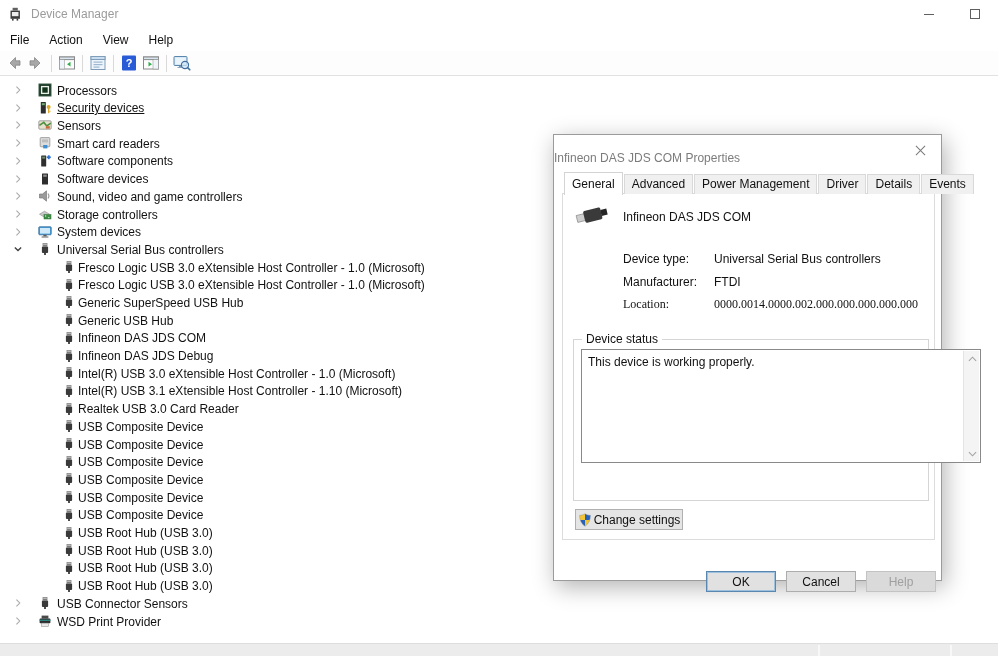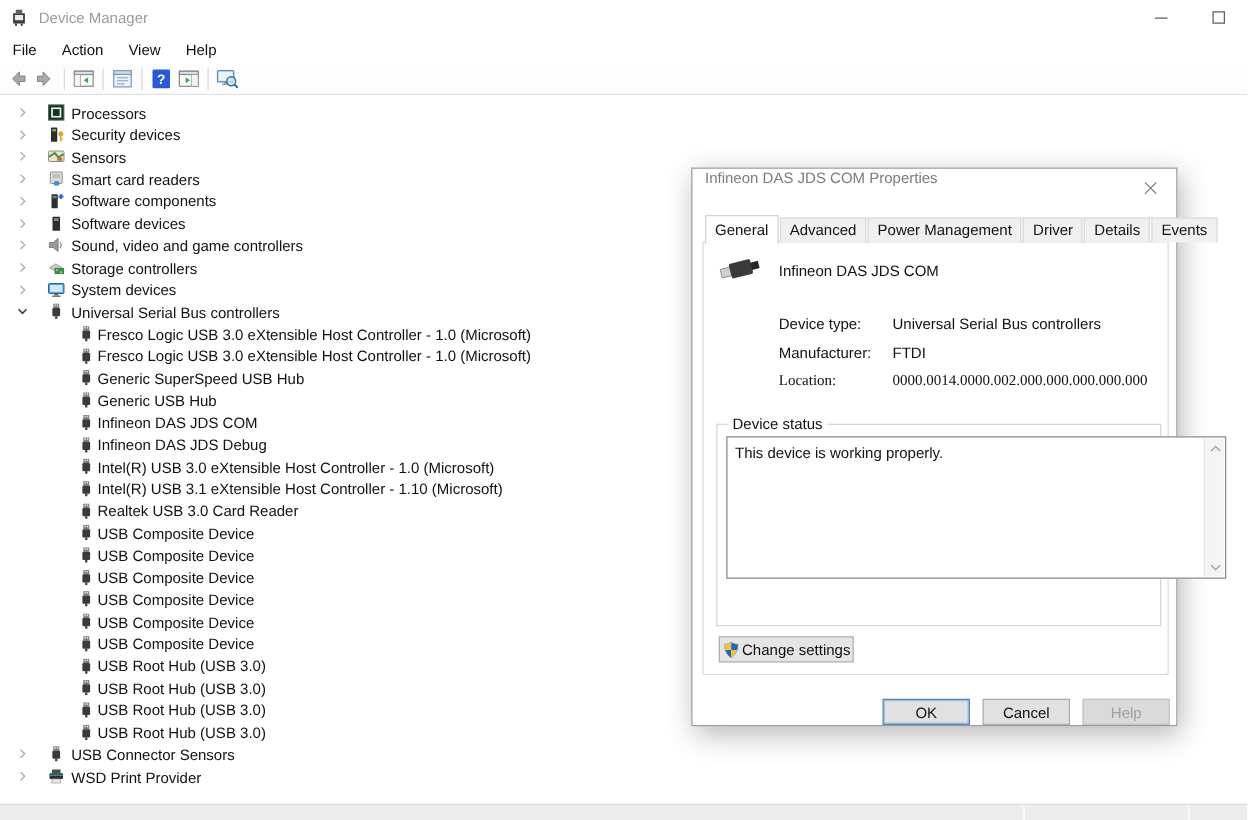--- a/index.html
+++ b/index.html
@@ -35,21 +35,21 @@
   .chev svg{width:14px;height:14px;}
   .tree-ic{position:absolute;top:2px;width:14px;height:14px;display:flex;}
   .tree-ic svg{width:14px;height:14px;}
   .tree-lb{position:absolute;top:2.5px;font-size:12px;color:#111;white-space:nowrap;}
 
   .bottomstrip{position:absolute;left:0;right:0;top:643px;height:13px;background:#ececec;border-top:1px solid #dedede;}
   .strip-sep{position:absolute;top:1px;bottom:0;width:2px;background:#f8f8f8;}
 
   
   .dialog{position:absolute;left:553px;top:134px;width:389px;height:447px;background:#fff;border:1px solid #9b9b9b;box-shadow:3px 6px 22px rgba(0,0,0,0.30);}
-  .dlg-titlebar{position:absolute;top:0;left:0;right:0;height:30px;display:flex;align-items:flex-start;padding-left:10px;font-size:12px;color:#7c7c7c;}
+  .dlg-titlebar{position:absolute;top:0;left:0;right:0;height:30px;display:flex;align-items:flex-end;padding-left:0;font-size:12px;color:#7c7c7c;}
   .dlg-close{margin-left:auto;width:42px;height:30px;display:flex;align-items:center;justify-content:center;}
   .dlg-close svg{width:11px;height:11px;}
 
   .tabs{position:absolute;left:10px;top:39px;right:8px;height:20px;display:flex;align-items:flex-end;z-index:3;}
   .tab{font-size:12px;color:#111;background:#f0f0f0;border:1px solid #d9d9d9;border-bottom:none;margin-right:1px;padding:2px 7px 3px 7px;white-space:nowrap;}
   .tab.active{background:#fff;padding-top:4px;margin-bottom:-1px;padding-bottom:4px;border-color:#d4d4d4;}
 
   .tab-panel{position:absolute;left:8px;top:58px;width:373px;height:347px;border:1px solid #dcdcdc;background:#fff;}
 
   .dev-icon{position:absolute;left:12px;top:10px;width:36px;height:22px;}
@@ -66,21 +66,21 @@
   .status-text{position:absolute;left:6px;top:5px;right:22px;font-size:12px;color:#111;}
   .status-scrollbar{position:absolute;top:1px;bottom:1px;right:1px;width:16px;background:#f4f4f4;border-left:1px solid #e4e4e4;}
   .scroll-arrow{position:absolute;left:0;width:16px;height:15px;display:flex;align-items:center;justify-content:center;}
   .scroll-arrow svg{width:9px;height:6px;}
   .scroll-up{top:0;}
   .scroll-down{bottom:0;}
 
   .change-settings{position:absolute;left:12px;top:315px;width:108px;height:21px;display:flex;align-items:center;justify-content:center;gap:2px;background:#e5e5e5;border:1px solid #b0b0b0;font-size:12px;color:#111;font-family:"Liberation Sans",sans-serif;padding:0;}
   .change-settings svg{width:14px;height:14px;flex:0 0 auto;}
 
-  .dlg-buttons{position:absolute;left:8px;top:424px;width:374px;display:flex;justify-content:flex-end;gap:10px;}
+  .dlg-buttons{position:absolute;left:8px;top:436px;width:374px;display:flex;justify-content:flex-end;gap:10px;}
   .dlg-btn{width:70px;height:21px;font-size:12px;color:#111;background:#e1e1e1;border:1px solid #adadad;display:flex;align-items:center;justify-content:center;font-family:"Liberation Sans",sans-serif;padding:0;}
   .dlg-btn.default{border:1px solid #5a87b0;box-shadow:inset 0 0 0 1px #9cc0dd;}
   .dlg-btn.disabled{background:#dadada;color:#9f9f9f;border-color:#c3c3c3;}
 </style>
 </head>
 <body>
 
 <div class="titlebar">
   <span class="app-icon">
       <svg viewBox="0 0 16 16">
@@ -188,21 +188,21 @@
       </span>
       <span class="tree-ic" style="left: 38px;">
         <svg viewBox="0 0 14 14">
           <rect x="2.8" y="1" width="5" height="11.4" rx="0.5" fill="#2e2e2e"></rect>
           <rect x="3.8" y="2.2" width="3" height="2" fill="#6fae6f"></rect>
           <circle cx="10.6" cy="6" r="2" fill="#dfa82c"></circle>
           <rect x="10" y="7.6" width="1.3" height="4.6" fill="#dfa82c"></rect>
           <rect x="11.3" y="9.8" width="1.2" height="1" fill="#dfa82c"></rect>
         </svg>
       </span>
-      <span class="tree-lb" style="left: 57px;">Security devices</span>
+      <span class="tree-lb" style="left: 57px; text-decoration: underline;">Security devices</span>
     </div>
     <div class="tree-row" style="top: 35.4px;">
       <span class="chev">
         <svg viewBox="0 0 16 16">
           <path d="M6.2 4.2 L10 8 L6.2 11.8" fill="none" stroke="#a6a6a6" stroke-width="1.2"></path>
         </svg>
       </span>
       <span class="tree-ic" style="left: 38px;">
         <svg viewBox="0 0 14 14">
           <rect x="0.8" y="2.8" width="12.4" height="8.4" rx="1" fill="#e7e2cf" stroke="#8e8e8e" stroke-width="0.8"></rect>

